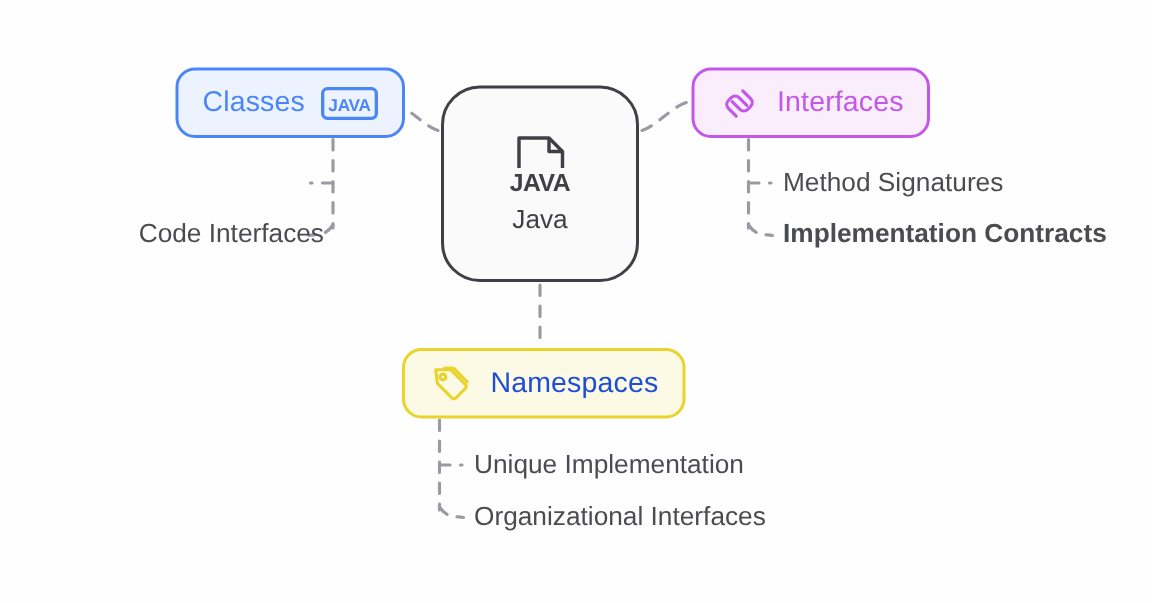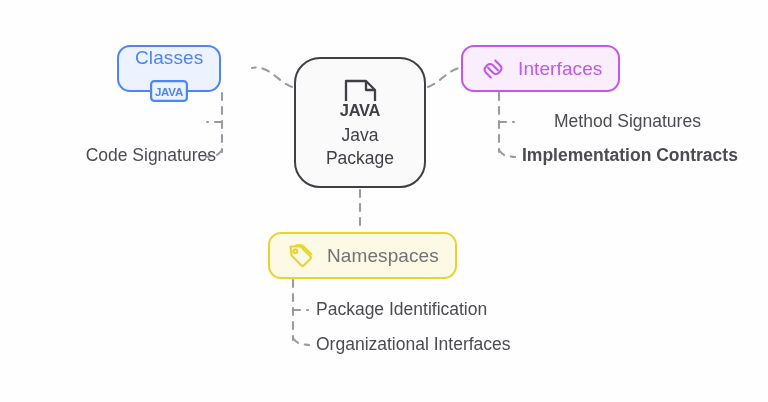--- a/index.html
+++ b/index.html
@@ -50,39 +50,39 @@
     display: block;
     flex: 0 0 auto;
     line-height: 0;
   }
 
   .node--classes {
     left: 117px;
     top: 45px;
     background: #edf3fe;
     border-color: #4a86f7;
-    flex-direction: column;
+    flex-direction: row;
   }
   .node--classes .label { color: #4a86f7; }
 
   .node--interfaces {
     left: 461px;
     top: 45px;
     background: #faeefd;
     border-color: #c457ea;
   }
   .node--interfaces .label { color: #c457ea; text-align: center; }
 
   .node--namespaces {
     left: 268px;
     top: 232px;
     background: #fcfae4;
     border-color: #e8d42c;
   }
-  .node--namespaces .label { color: #737373; }
+  .node--namespaces .label { color: #1d4ed8; }
 
   
   .center-node {
     position: absolute;
     left: 294px;
     top: 57px;
     width: 132px;
     height: 131px;
     box-sizing: border-box;
     background: #fafafa;
@@ -111,21 +111,21 @@
     font-size: 17.5px;
     color: #4b4b52;
     white-space: nowrap;
     line-height: 1;
   }
   .leaf--right { text-align: right; }
   .leaf--left  { text-align: left; }
 
   .leaf-rf { right: 552px; top: 113px; }
   .leaf-cr { right: 552px; top: 147px; }
-  .leaf-ms { left: 522px;  top: 113px; margin-left: 32px; }
+  .leaf-ms { left: 522px;  top: 113px; }
   .leaf-ic { left: 522px;  top: 147px; font-weight: bold; }
   .leaf-ui { left: 316px;  top: 301px; }
   .leaf-oh { left: 316px;  top: 336px; }
 </style>
 </head>
 <body>
 
 <div id="canvas">
 
   <svg id="edges" viewBox="0 0 768 402">
@@ -154,21 +154,20 @@
   <div class="center-node">
     <span class="doc-icon">
       <svg width="50" height="50" viewBox="0 0 50 50">
         <path d="M11,8 H31 L40,17 V42 H11 Z" fill="none" stroke="#3f3f46" stroke-width="2.3" stroke-linejoin="round"></path>
         <path d="M31,8 V17 H40" fill="none" stroke="#3f3f46" stroke-width="2.3" stroke-linejoin="round"></path>
         <rect x="8" y="28" width="35" height="18" fill="#fafafa"></rect>
         <text x="25" y="43" text-anchor="middle" font-family="'Liberation Sans', sans-serif" font-size="16.5" font-weight="bold" fill="#3f3f46" letter-spacing="-0.3">JAVA</text>
       </svg>
     </span>
     <span class="ctext">Java</span>
-    <span class="ctext">Package</span>
   </div>
 
   <div class="node node--classes">
     <span class="label">Classes</span>
     <span class="ico">
       <svg width="38" height="22" viewBox="0 0 38 22">
         <rect x="1.1" y="1.1" width="35.8" height="19.8" rx="3.2" fill="#edf3fe" stroke="#4a86f7" stroke-width="2.2"></rect>
         <text x="19" y="16" text-anchor="middle" font-family="'Liberation Sans', sans-serif" font-size="11.5" font-weight="bold" fill="#4a86f7" letter-spacing="-0.2">JAVA</text>
       </svg>
     </span>
@@ -196,21 +195,21 @@
                    a2,2 0 0 1 0,2.8 l-6.2,6.2 a2,2 0 0 1 -2.8,0
                    l-9.1,-9.1 a2,2 0 0 1 -0.6,-1.4 z"></path>
           <circle cx="9.3" cy="10.3" r="1.9"></circle>
           <path d="M10.3,4.3 h5.2 a2,2 0 0 1 1.4,0.6 l8.6,8.6"></path>
         </g>
       </svg>
     </span>
     <span class="label">Namespaces</span>
   </div>
 
-  <div class="leaf leaf--right leaf-cr">Code Signatures</div>
+  <div class="leaf leaf--right leaf-cr">Code Interfaces</div>
 
   <div class="leaf leaf--left leaf-ms">Method Signatures</div>
   <div class="leaf leaf--left leaf-ic">Implementation Contracts</div>
 
-  <div class="leaf leaf--left leaf-ui">Package Identification</div>
+  <div class="leaf leaf--left leaf-ui">Unique Implementation</div>
   <div class="leaf leaf--left leaf-oh">Organizational Interfaces</div>
 
 </div>
 
 </body></html>

